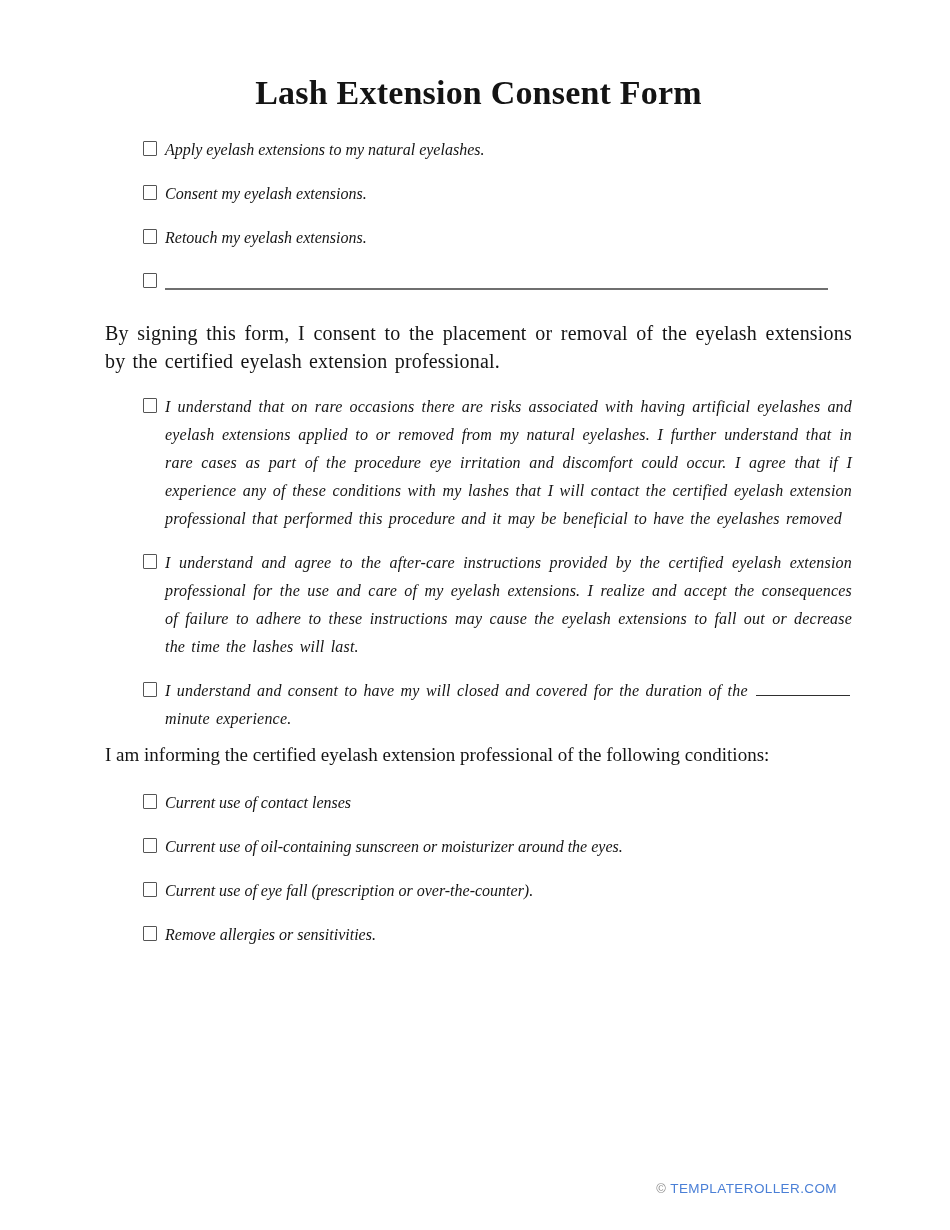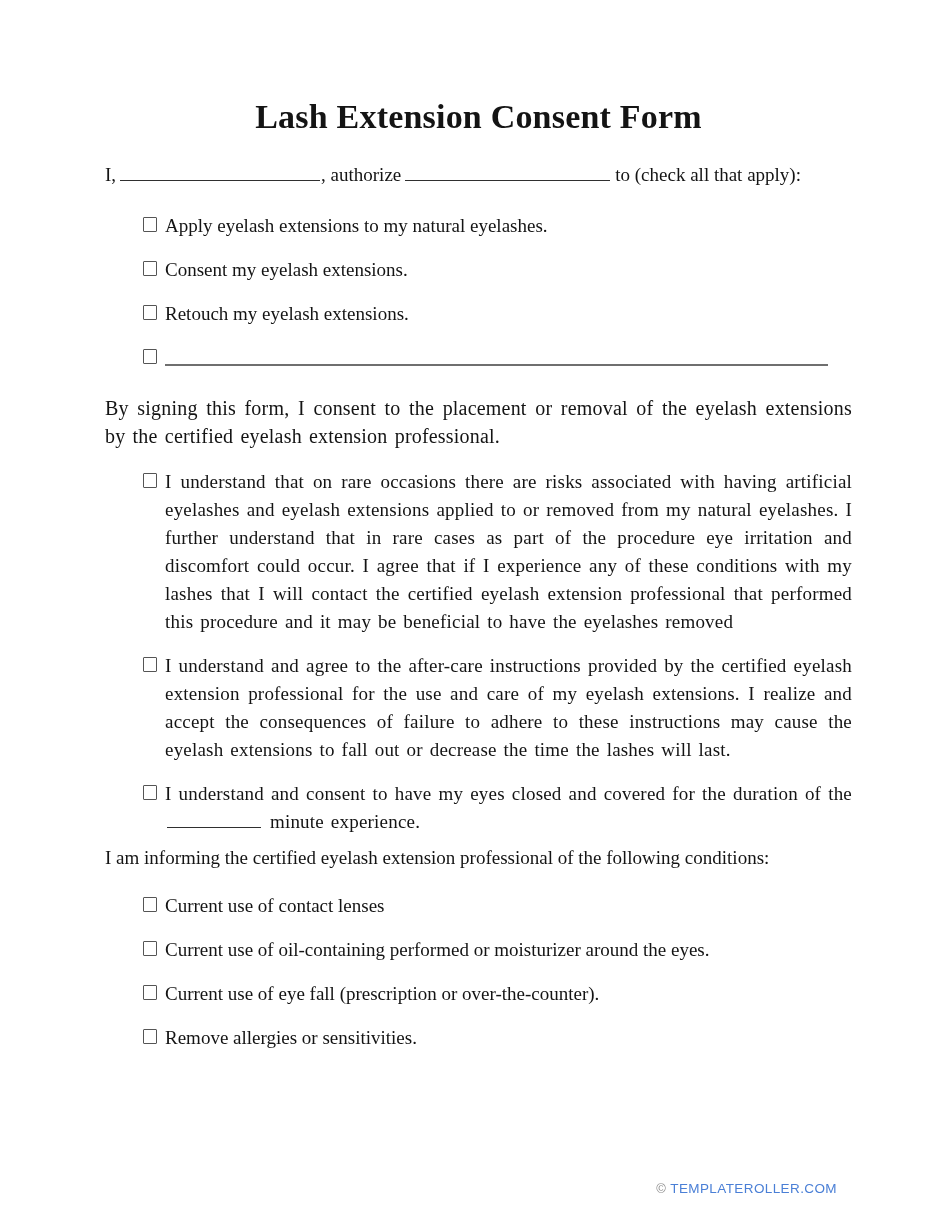--- a/index.html
+++ b/index.html
@@ -12,21 +12,21 @@
     height: 1230px;
     font-family: "Liberation Serif", "DejaVu Serif", serif;
     color: #141414;
     overflow: hidden;
   }
   .page {
     position: relative;
     box-sizing: border-box;
     width: 950px;
     height: 1230px;
-    padding: 96px 98px 0 105px;
+    padding: 72px 98px 0 105px;
     background: #ffffff;
   }
   .title {
     margin: 0 0 24px 0;
     font-size: 34px;
     line-height: 42px;
     font-weight: bold;
     text-align: center;
     letter-spacing: 0.2px;
   }
@@ -42,22 +42,23 @@
     height: 17px;
     vertical-align: baseline;
   }
   .blank-name-1 { width: 200px; margin: 0 1px 0 4px; }
   .blank-name-2 { width: 205px; margin: 0 5px 0 4px; }
   .checklist { margin: 0; }
   .check-item {
     position: relative;
     padding-left: 60px;
     margin-bottom: 20px;
-    font-size: 19px;
+    font-size: 16px;
     line-height: 24px;
+    font-style: italic;
   }
   .checkbox {
     position: absolute;
     left: 38px;
     top: 3px;
     width: 12px;
     height: 13px;
     border: 1.6px solid #555555;
     background: #ffffff;
     border-radius: 1px;
@@ -123,21 +124,20 @@
     cursor: pointer;
   }
 </style>
 </head>
 <body>
 
 <div class="page">
 
   <h1 class="title">Lash Extension Consent Form</h1>
 
-  <p class="intro-line"><span>I,</span><span class="blank blank-name-1"></span><span>, authorize</span><span class="blank blank-name-2"></span><span>to (check all that apply):</span></p>
 
   <div class="checklist">
     <div class="check-item">
       <span class="checkbox"></span>
       <span>Apply eyelash extensions to my natural eyelashes.</span>
     </div>
     <div class="check-item">
       <span class="checkbox"></span>
       <span>Consent my eyelash extensions.</span>
     </div>
@@ -157,36 +157,36 @@
     <div class="check-item big">
       <span class="checkbox"></span>
       <span>I understand that on rare occasions there are risks associated with having artificial eyelashes and eyelash extensions applied to or removed from my natural eyelashes. I further understand that in rare cases as part of the procedure eye irritation and discomfort could occur. I agree that if I experience any of these conditions with my lashes that I will contact the certified eyelash extension professional that performed this procedure and it may be beneficial to have the eyelashes removed</span>
     </div>
     <div class="check-item big">
       <span class="checkbox"></span>
       <span>I understand and agree to the after-care instructions provided by the certified eyelash extension professional for the use and care of my eyelash extensions. I realize and accept the consequences of failure to adhere to these instructions may cause the eyelash extensions to fall out or decrease the time the lashes will last.</span>
     </div>
     <div class="check-item big last-ack">
       <span class="checkbox"></span>
-      <span>I understand and consent to have my eyes closed and covered for the duration of the</span>
+      <span>I understand and consent to have my will closed and covered for the duration of the</span>
       <span class="blank blank-minutes"></span>
       <span>minute experience.</span>
     </div>
   </div>
 
   <p class="para conditions-intro">I am informing the certified eyelash extension professional of the following conditions:</p>
 
   <div class="checklist">
     <div class="check-item">
       <span class="checkbox"></span>
       <span>Current use of contact lenses</span>
     </div>
     <div class="check-item">
       <span class="checkbox"></span>
-      <span>Current use of oil-containing performed or moisturizer around the eyes.</span>
+      <span>Current use of oil-containing sunscreen or moisturizer around the eyes.</span>
     </div>
     <div class="check-item">
       <span class="checkbox"></span>
       <span>Current use of eye fall (prescription or over-the-counter).</span>
     </div>
     <div class="check-item">
       <span class="checkbox"></span>
       <span>Remove allergies or sensitivities.</span>
     </div>
   </div>

